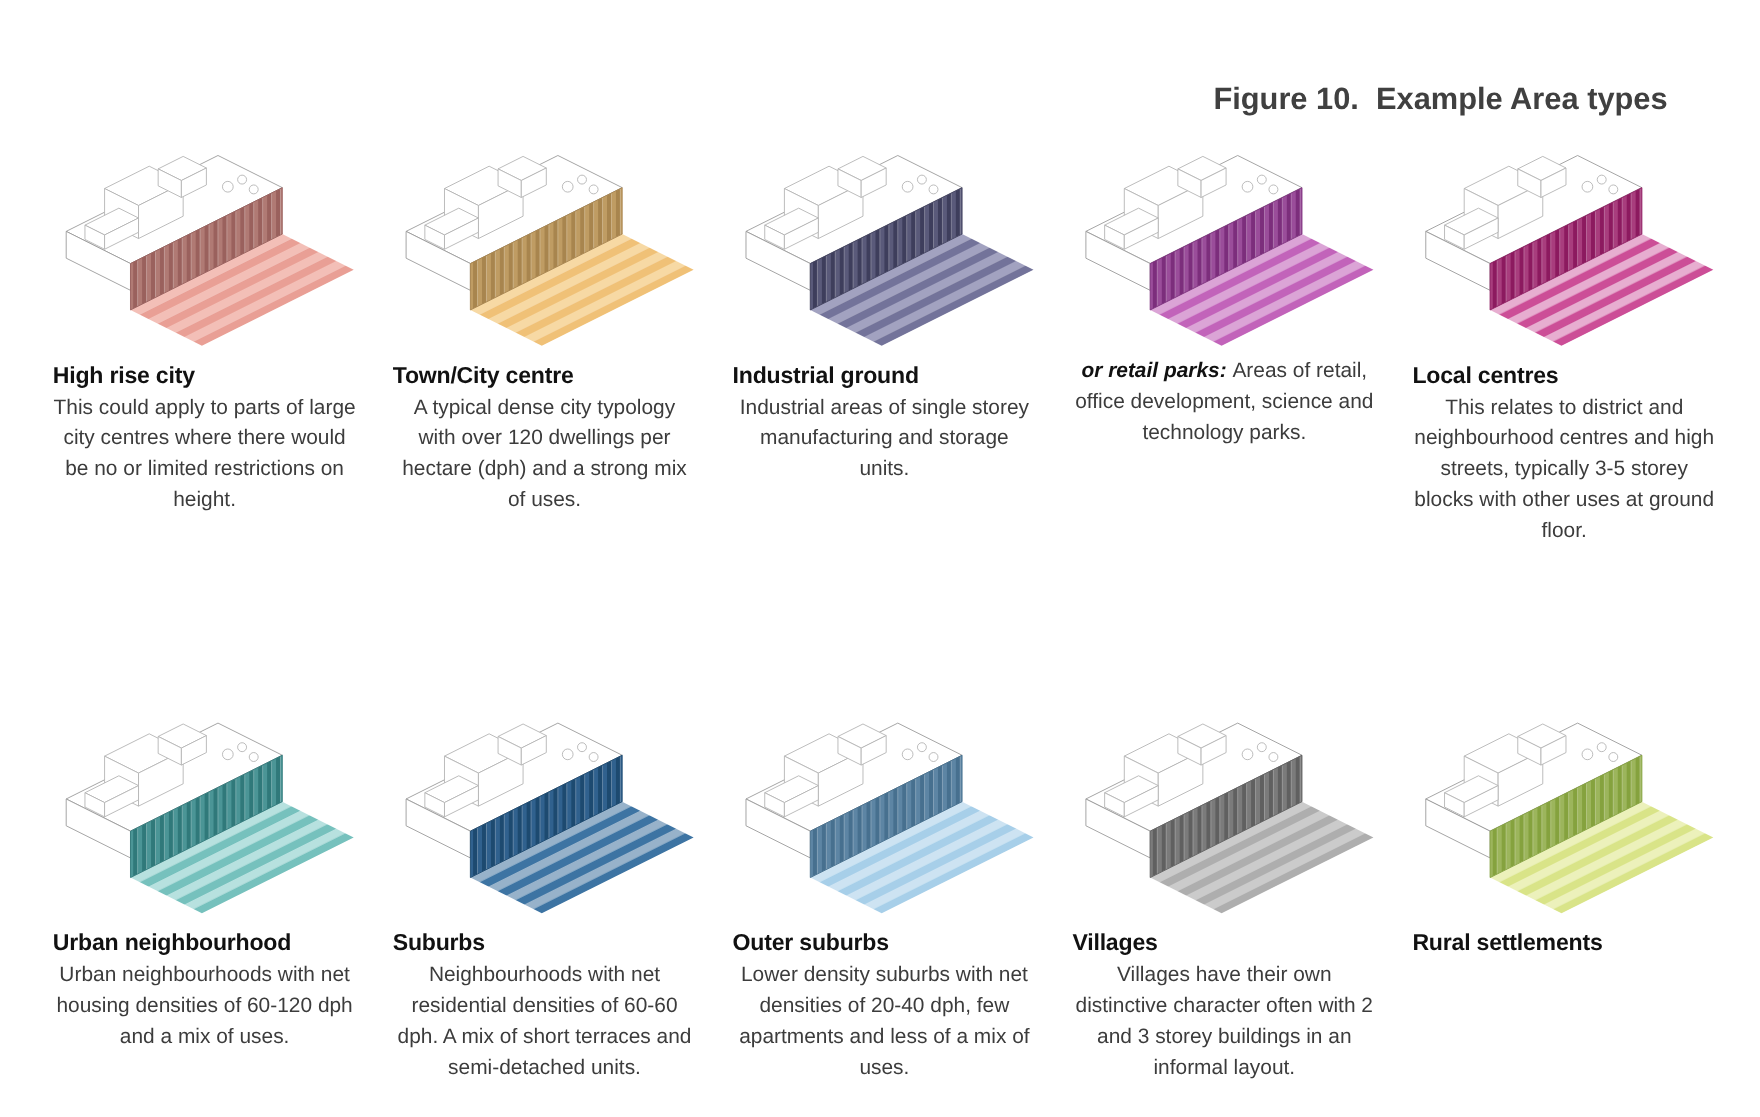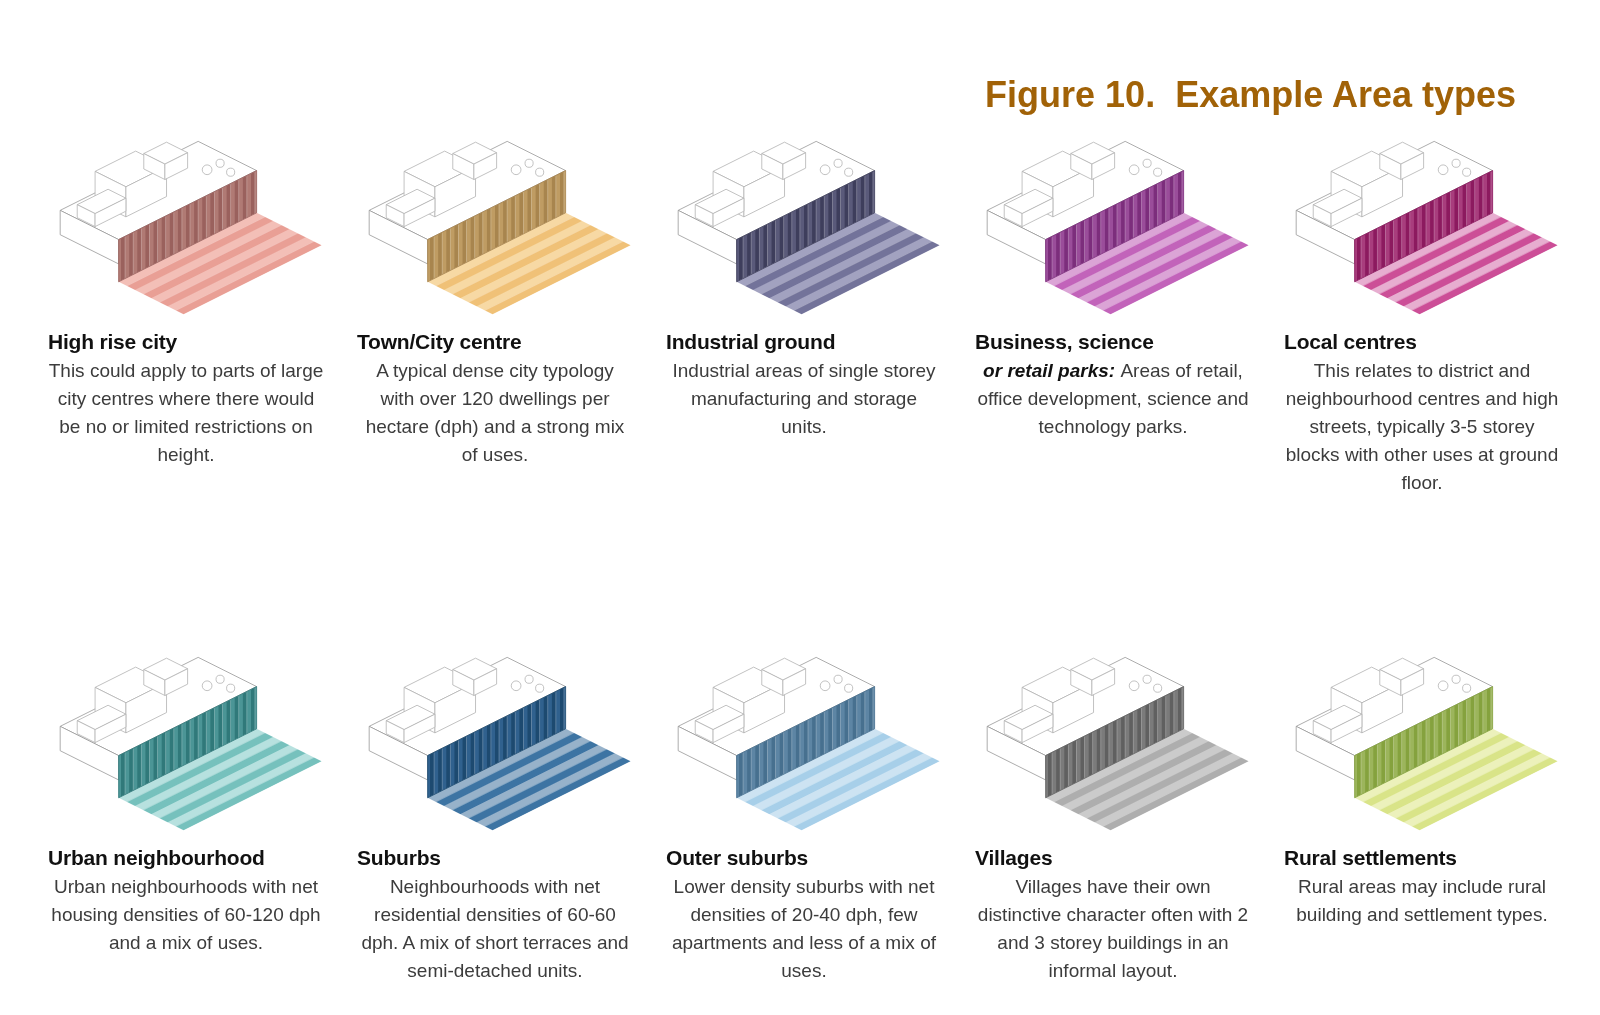--- a/index.html
+++ b/index.html
@@ -3,21 +3,21 @@
 <meta charset="utf-8">
 <style>
   html,body { margin:0; padding:0; }
   body {
     width:1600px; height:1015px; background:#ffffff;
     font-family:"Liberation Sans", sans-serif;
     position:relative; overflow:hidden;
   }
   .figure-title {
     position:absolute; top:74px; right:84px;
-    font-size:36px; font-weight:bold; color:#a16207;
+    font-size:28px; font-weight:bold; color:#404040;
     white-space:pre-wrap;
   }
   .grid {
     display:grid;
     grid-template-columns:repeat(5,276px);
     column-gap:16px; row-gap:16px;
     padding:14px 0 0 48px;
     gap:33px;
   }
   .card { width:276px; }
@@ -170,21 +170,20 @@
         <polygon points="144,53 172,39 172,58 144,72"></polygon>
         <polygon points="36,103 74,84 96,95 58,114"></polygon>
         <polygon points="36,103 58,114 58,130 36,119"></polygon>
         <polygon points="58,114 96,95 96,111 58,130"></polygon>
         <circle cx="196" cy="60" r="6"></circle>
         <circle cx="212" cy="52" r="5"></circle>
         <circle cx="225" cy="63" r="5"></circle>
       </g>
       <polygon class="wall" points="87,146 257,61 257,113 87,198" fill="url(#w3)" stroke="#7c2e7c"></polygon>
     </svg>
-    <h3>Business, science</h3>
     <p><b>or retail parks: </b><span>Areas of retail, office development, science and technology parks.</span></p>
   </div>
 
   <div class="card">
     <svg class="illo" viewBox="0 0 340 250" preserveAspectRatio="xMidYMax meet">
       <defs>
         <pattern id="w4" patternUnits="userSpaceOnUse" width="10" height="60">
           <rect width="5" height="60" fill="#8c1a5f"></rect>
           <rect x="5" width="5" height="60" fill="#a83d7d"></rect>
         </pattern>
@@ -381,16 +380,15 @@
         <polygon points="36,103 74,84 96,95 58,114"></polygon>
         <polygon points="36,103 58,114 58,130 36,119"></polygon>
         <polygon points="58,114 96,95 96,111 58,130"></polygon>
         <circle cx="196" cy="60" r="6"></circle>
         <circle cx="212" cy="52" r="5"></circle>
         <circle cx="225" cy="63" r="5"></circle>
       </g>
       <polygon class="wall" points="87,146 257,61 257,113 87,198" fill="url(#w9)" stroke="#85a23e"></polygon>
     </svg>
     <h3>Rural settlements</h3>
-    <p><b></b><span>Rural areas may include rural building and settlement types.</span></p>
   </div>
 
 </div>
 
 </body></html>

